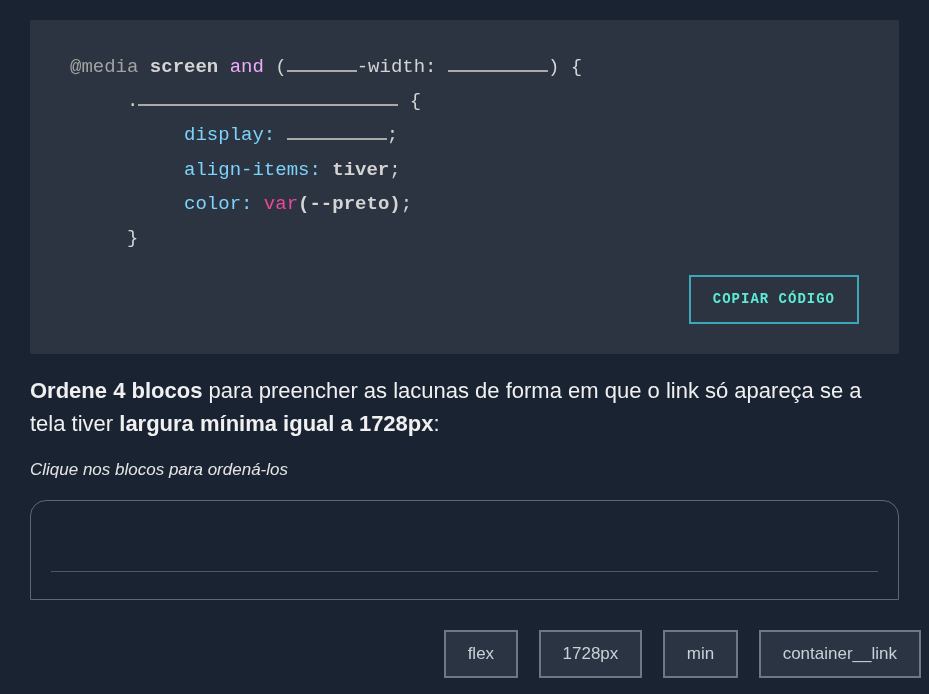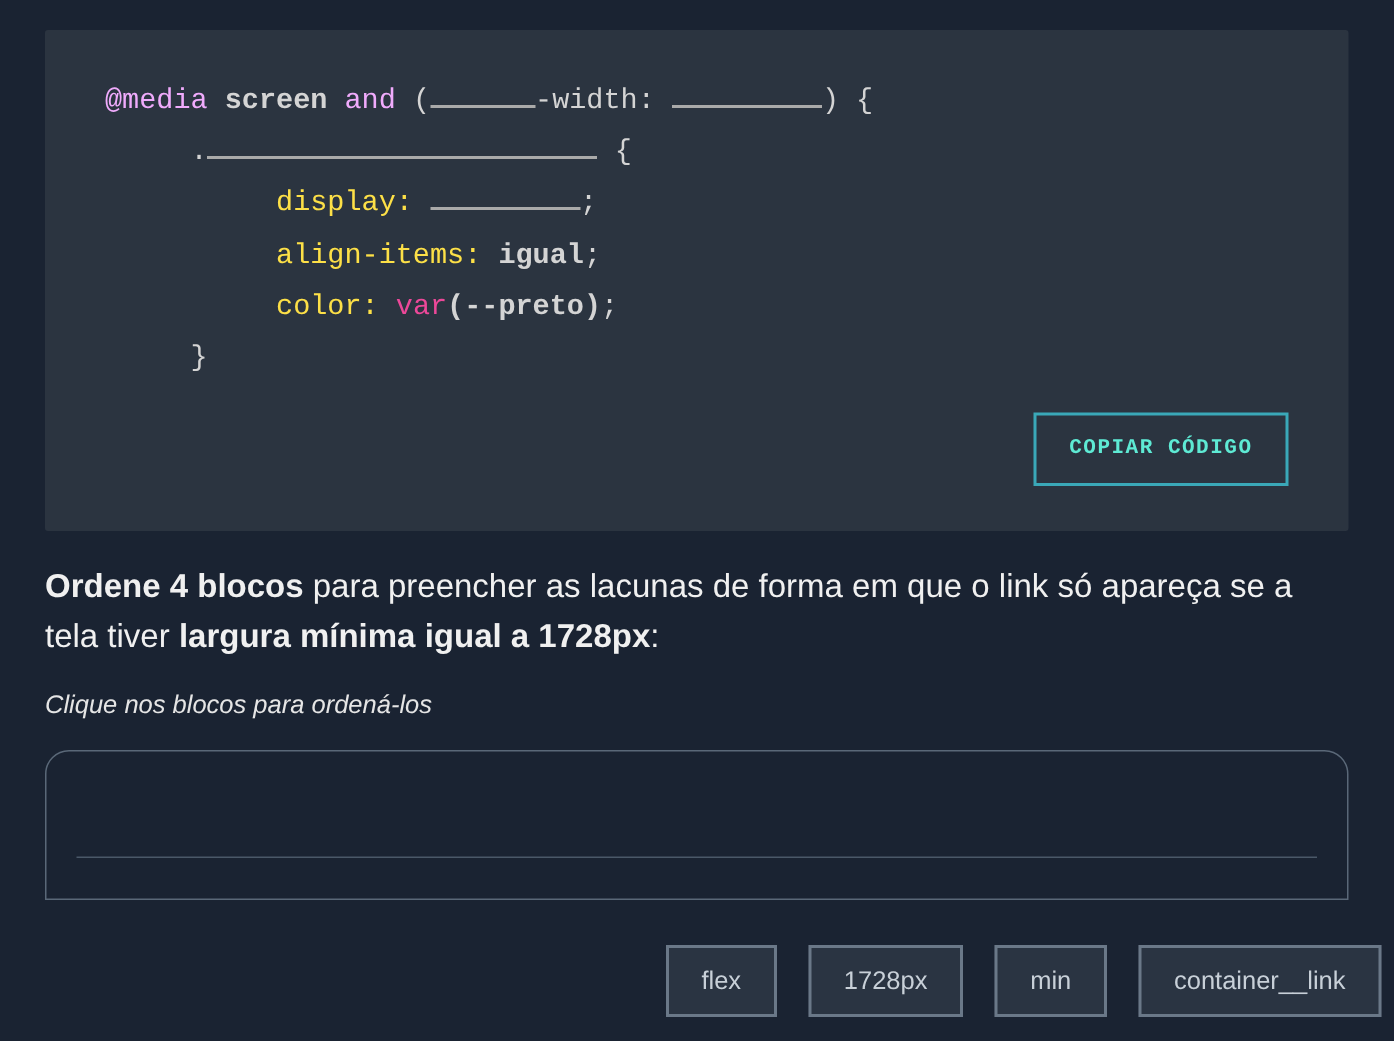--- a/index.html
+++ b/index.html
@@ -23,30 +23,30 @@
       font-family: 'Courier New', monospace;
       font-size: 19px;
       line-height: 1.8;
       position: relative;
       border-radius: 2px;
     }
     .code-line {
       white-space: pre;
       color: #d4d4d4;
     }
-    .kw-media { color: #f0abfc; }
+    .kw-media { color: #a3a3a3; }
     .kw-screen { color: #d4d4d4; font-weight: bold; }
     .kw-and { color: #f0abfc; }
     .blank {
       display: inline-block;
       border-bottom: 2px solid #aaa;
       height: 1.1em;
       vertical-align: baseline;
     }
-    .prop { color: #fde047; }
+    .prop { color: #7dd3fc; }
     .val { color: #d4d4d4; font-weight: bold; }
     .var-fn { color: #ec4899; }
     .copy-button-wrap {
       text-align: right;
       padding: 20px 0 10px 0;
     }
     .copy-button {
       display: inline-block;
       border: 2px solid #3aa8b8;
       color: #5eead4;
@@ -100,21 +100,21 @@
       font-family: Arial, sans-serif;
     }
   </style>
 </head>
 <body>
 
 <div class="code-block">
   <div class="code-line"><span class="kw-media">@media</span> <span class="kw-screen">screen</span> <span class="kw-and">and</span> (<span class="blank" style="width:70px"></span><span>-width:</span> <span class="blank" style="width:100px"></span><span>) {</span></div>
   <div class="code-line">     <span>.</span><span class="blank" style="width:260px"></span><span> {</span></div>
   <div class="code-line">          <span class="prop">display:</span> <span class="blank" style="width:100px"></span><span>;</span></div>
-  <div class="code-line">          <span class="prop">align-items:</span><span class="val"> igual</span><span>;</span></div>
+  <div class="code-line">          <span class="prop">align-items:</span><span class="val"> tiver</span><span>;</span></div>
   <div class="code-line">          <span class="prop">color:</span><span class="var-fn"> var</span><span class="val">(--preto)</span><span>;</span></div>
   <div class="code-line">     <span>}</span></div>
 
   <div class="copy-button-wrap">
     <span class="copy-button">COPIAR CÓDIGO</span>
   </div>
 </div>
 
 <div class="instruction">
   <b>Ordene 4 blocos</b><span> para preencher as lacunas de forma em que o link só apareça se a tela tiver </span><b>largura mínima igual a 1728px</b><span>:</span>

